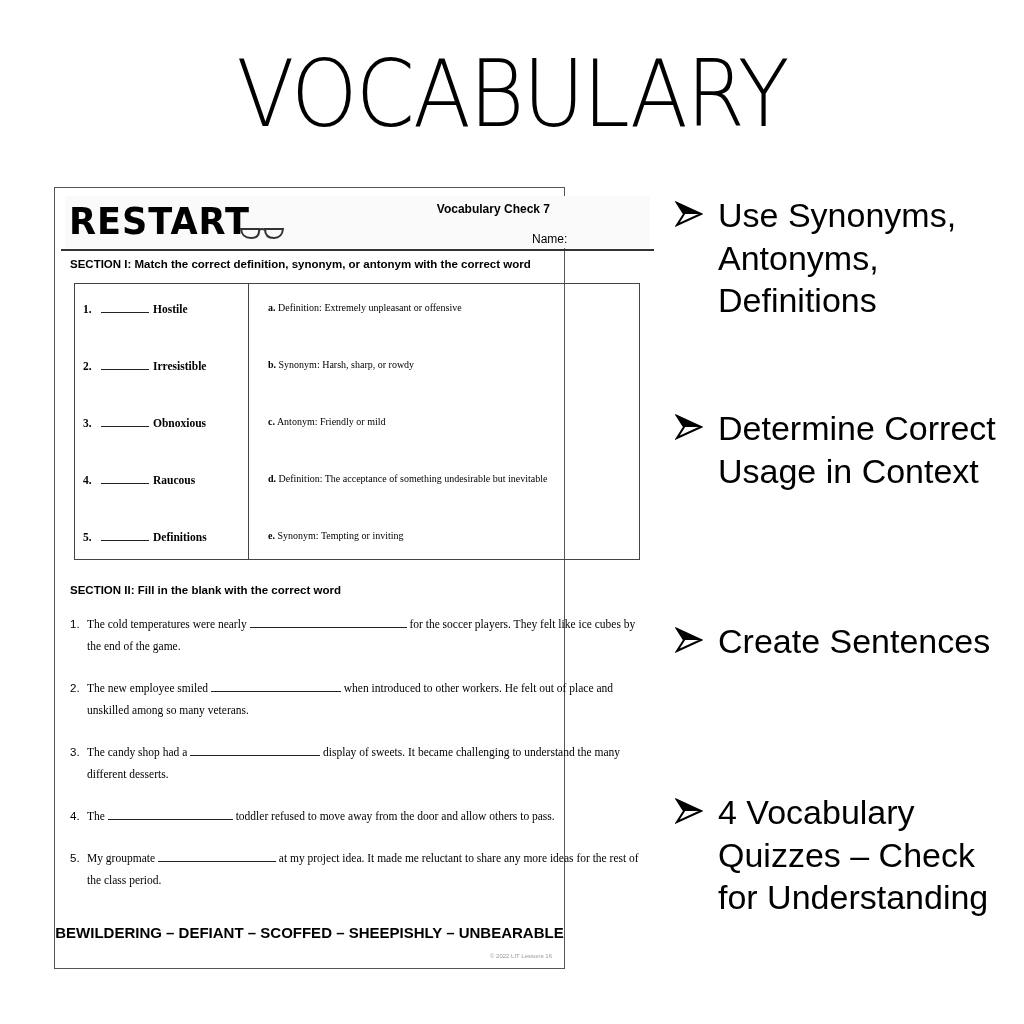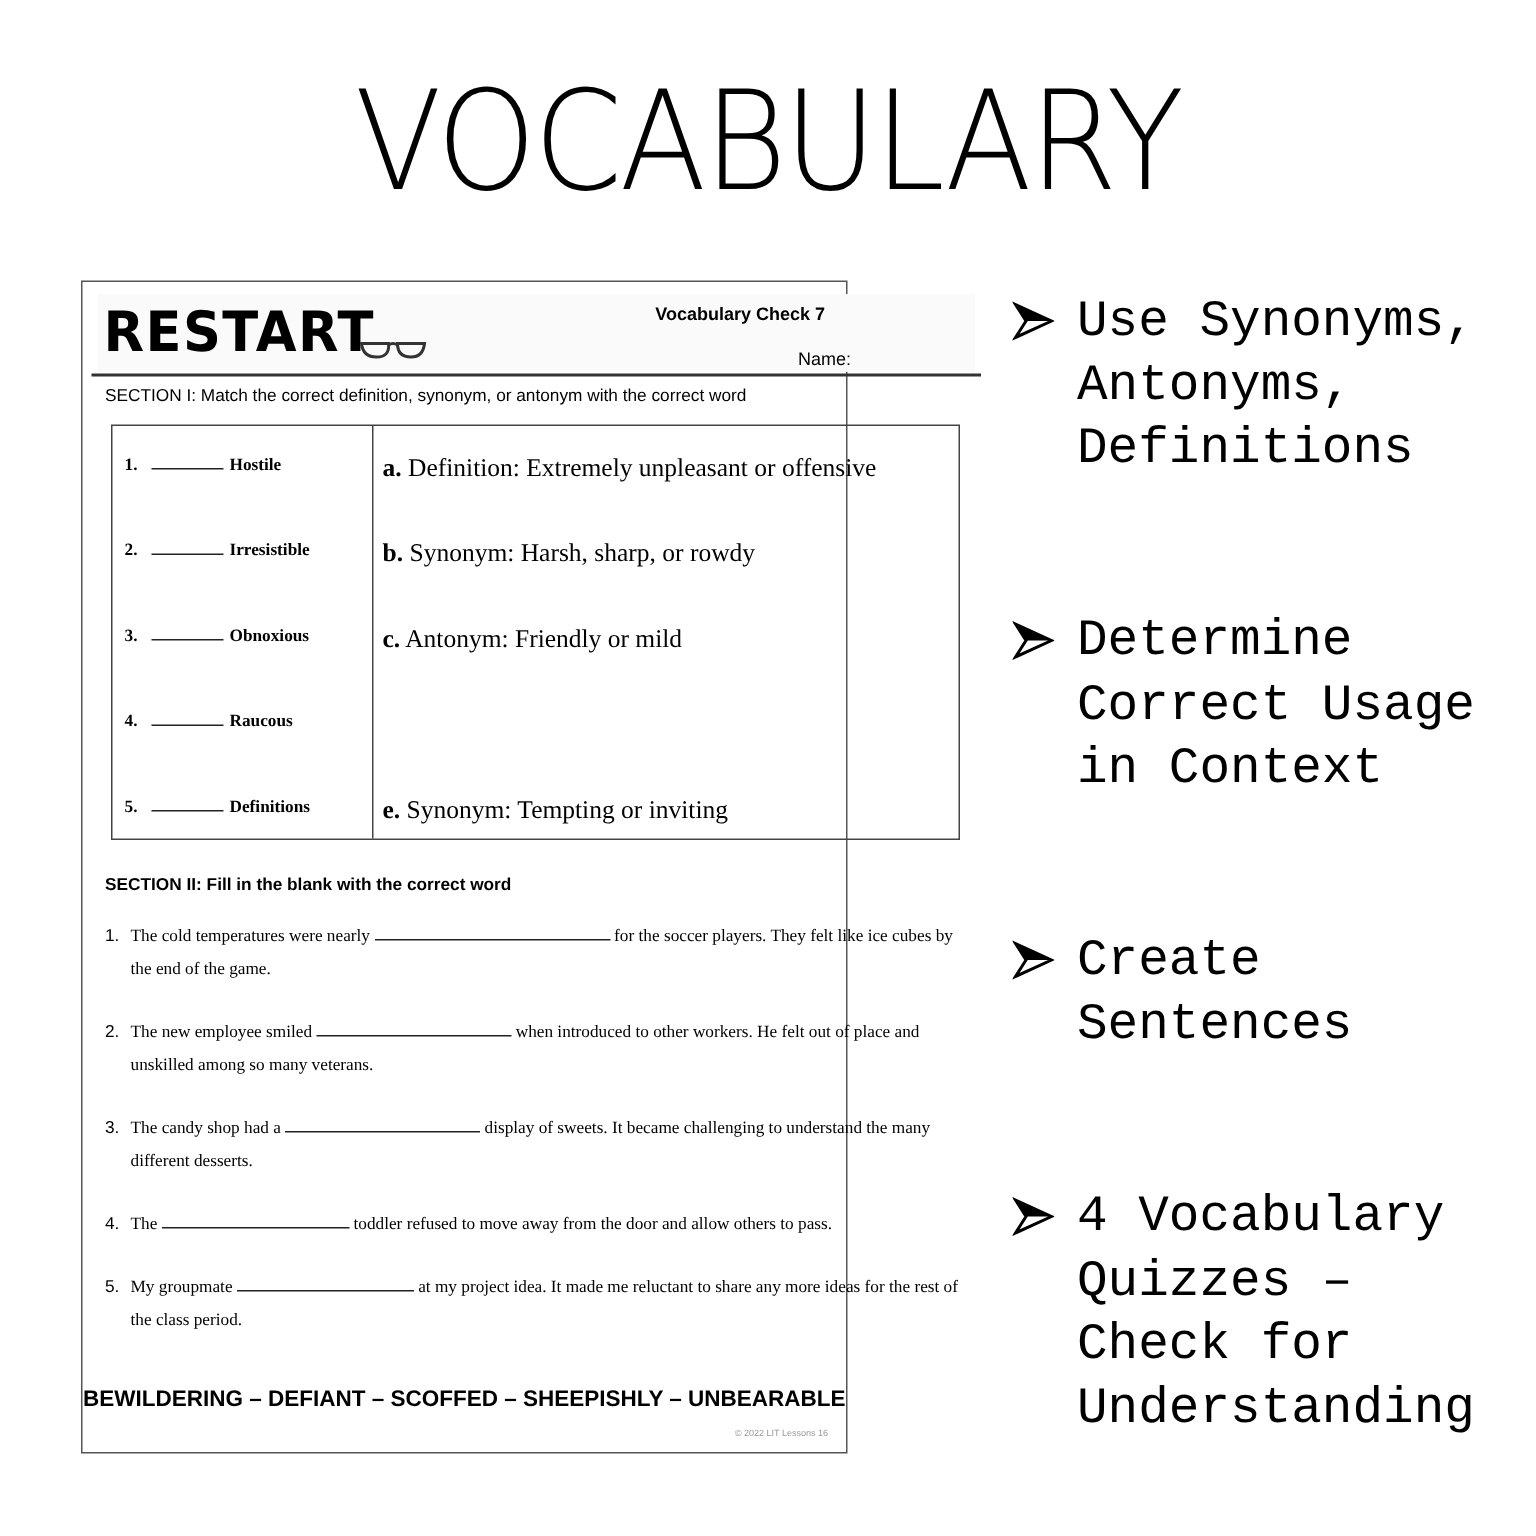--- a/index.html
+++ b/index.html
@@ -5,40 +5,40 @@
   html,body{margin:0;padding:0;}
   body{width:1024px;height:1024px;background:#ffffff;position:relative;overflow:hidden;font-family:"Liberation Sans",sans-serif;color:#000;}
   .title{position:absolute;left:0;top:40px;width:1024px;text-align:center;font-family:"DejaVu Sans",sans-serif;font-weight:300;font-size:92px;letter-spacing:-2px;line-height:110px;color:#000;-webkit-text-stroke:0px;transform:scaleX(0.92);}
   .page{position:absolute;left:54px;top:187px;width:511px;height:782px;border:1.5px solid #555;background:#fff;box-sizing:border-box;}
   .header-band{position:absolute;left:10px;top:8px;width:585px;height:52px;background:#fafafa;}
   .logo{position:absolute;left:14px;top:12px;font-family:"DejaVu Sans",sans-serif;font-weight:bold;font-size:37px;letter-spacing:1px;line-height:44px;transform:scaleX(0.95);transform-origin:left;}
   .glasses{position:absolute;left:184px;top:38px;}
   .check-title{position:absolute;right:14px;top:14px;font-size:12px;font-weight:bold;}
   .name-label{position:absolute;left:477px;top:44px;font-size:12px;}
   .header-rule{position:absolute;left:6px;top:61px;width:593px;height:2px;background:#333;}
-  .sec1{position:absolute;left:15px;top:70px;font-size:11.5px;font-weight:normal;}
+  .sec1{position:absolute;left:15px;top:70px;font-size:11.5px;font-weight:bold;}
   .match-table{position:absolute;left:19px;top:95px;width:566px;height:277px;border:1.2px solid #444;box-sizing:border-box;font-family:Liberation Serif, serif;}
   .match-divider{position:absolute;left:173px;top:0;width:1.2px;height:100%;background:#444;}
   .word-row{position:absolute;left:8px;font-size:11.5px;white-space:nowrap;}
   .word-row .num{font-weight:bold;display:inline-block;width:18px;}
   .word-row .blank{display:inline-block;width:48px;border-bottom:1px solid #222;height:10px;margin-right:4px;vertical-align:baseline;}
   .word-row .word{font-weight:bold;}
-  .def-row{position:absolute;left:180px;font-size:17px;white-space:nowrap;}
+  .def-row{position:absolute;left:193px;font-size:10px;white-space:nowrap;}
   .def-row .letter{font-weight:bold;}
   .sec2{position:absolute;left:15px;top:396px;font-size:11.5px;font-weight:bold;}
   .q{position:absolute;left:15px;width:580px;font-size:11.5px;line-height:21.5px;}
   .q .qn{position:absolute;left:0;top:0;}
   .q .qt{display:block;padding-left:17px;font-family:Liberation Serif, serif;}
   .q .bl{display:inline-block;border-bottom:1px solid #222;height:10px;vertical-align:baseline;}
   .wordbank{position:absolute;left:0;top:736px;width:100%;text-align:center;font-size:15px;font-weight:bold;}
   .footer{position:absolute;right:12px;top:765px;font-size:6px;color:#999;}
   .bullets{position:absolute;left:675px;top:194px;width:340px;}
   .bullet{position:absolute;left:0;width:340px;font-size:34px;line-height:42.5px;font-family:"Liberation Sans",sans-serif;}
   .bullet .arrow{position:absolute;left:0;top:6px;width:28px;height:28px;}
-  .bullet .btext{display:block;padding-left:43px;font-family:Liberation Mono, monospace;}
+  .bullet .btext{display:block;padding-left:43px;}
 </style>
 </head>
 <body>
 
 <div class="title">VOCABULARY</div>
 
 <div class="page">
   <div class="header-band"></div>
   <div class="logo">RESTART</div>
   <svg class="glasses" width="46" height="14" viewBox="0 0 46 14">
@@ -72,20 +72,23 @@
     </div>
 
     <div class="def-row" style="top:18px">
       <span class="letter">a.</span><span> Definition: Extremely unpleasant or offensive</span>
     </div>
     <div class="def-row" style="top:75px">
       <span class="letter">b.</span><span> Synonym: Harsh, sharp, or rowdy</span>
     </div>
     <div class="def-row" style="top:132px">
       <span class="letter">c.</span><span> Antonym: Friendly or mild</span>
+    </div>
+    <div class="def-row" style="top:189px">
+      <span class="letter">d.</span><span> Definition: The acceptance of something undesirable but inevitable</span>
     </div>
     <div class="def-row" style="top:246px">
       <span class="letter">e.</span><span> Synonym: Tempting or inviting</span>
     </div>
   </div>
 
   <div class="sec2">SECTION II: Fill in the blank with the correct word</div>
 
   <div class="q" style="top:426px">
     <span class="qn">1.</span>

